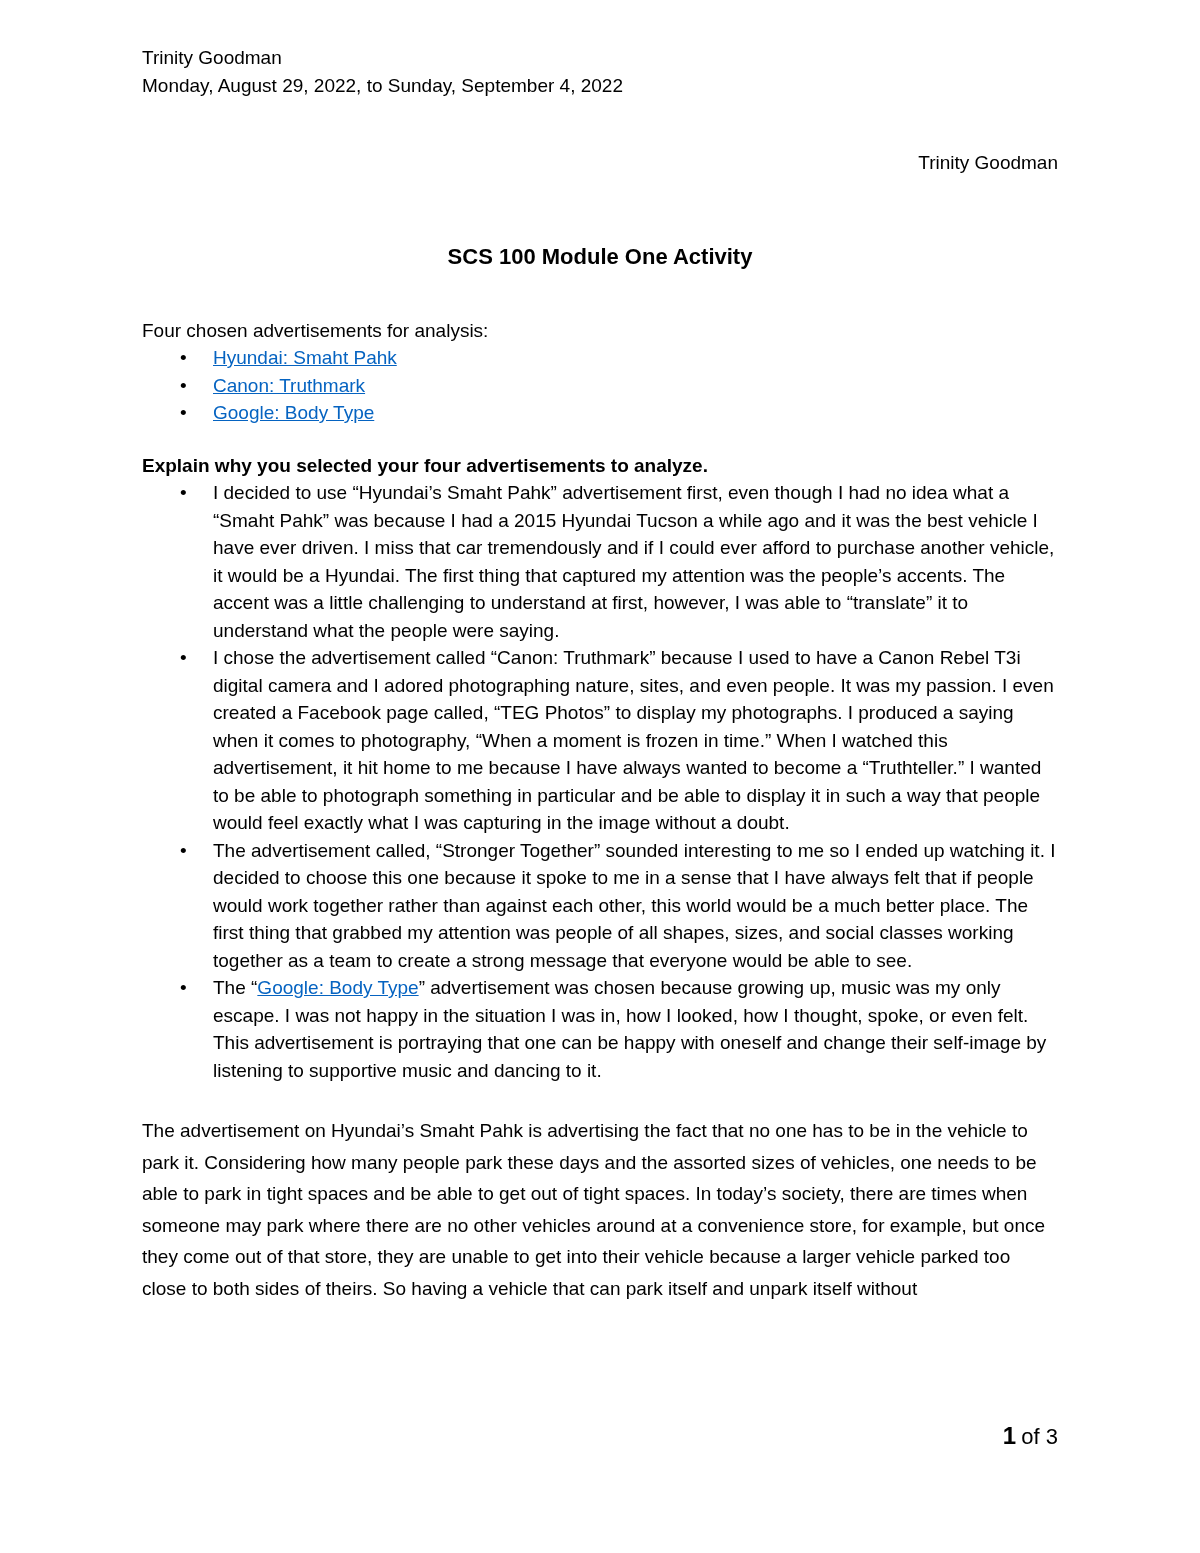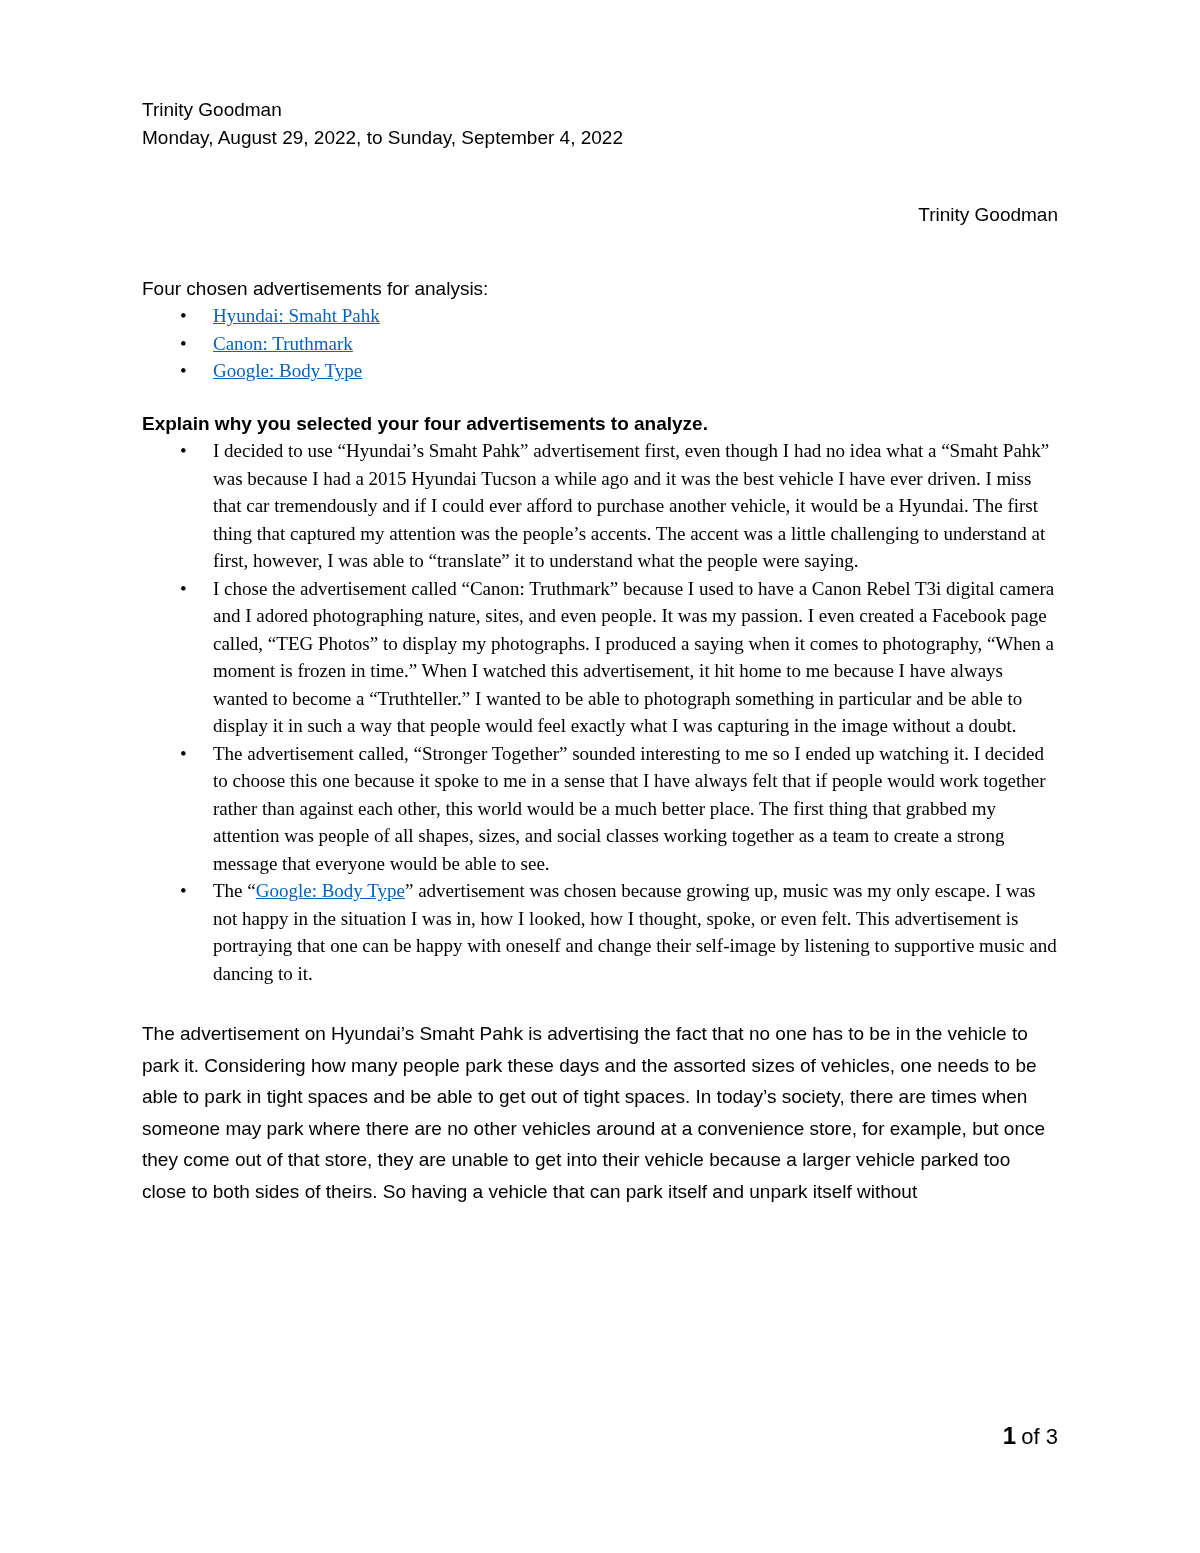--- a/index.html
+++ b/index.html
@@ -5,35 +5,35 @@
   * { margin: 0; padding: 0; box-sizing: border-box; }
   html, body { background: #ffffff; }
   .page {
     position: relative;
     width: 1200px;
     height: 1553px;
     margin: 0 auto;
     background: #ffffff;
     font-family: "Liberation Sans", sans-serif;
     color: #000000;
-    padding: 96px 142px 0 142px;
+    padding: 44px 142px 0 142px;
     overflow: hidden;
   }
   .doc-text { font-size: 19px; line-height: 27.5px; }
   .author-block { text-align: left; }
   .byline-block { text-align: right; margin-top: 50px; }
   .page-title {
     margin-top: 66px;
     text-align: center;
     font-size: 22px;
     font-weight: bold;
     line-height: 28px;
   }
   .ads-intro { margin-top: 46px; }
-  ul.doc-list { list-style: none; margin: 0; padding: 0 0 0 71px; font-family: Liberation Serif, serif; }
+  ul.doc-list { list-style: none; margin: 0; padding: 0 0 0 71px; }
   ul.doc-list > li { position: relative; }
   ul.doc-list > li::before {
     content: "\2022";
     position: absolute;
     left: -33px;
     top: 0;
     font-size: 19px;
   }
   a.doc-link, .inline-link {
     color: #0563C1;
@@ -60,20 +60,21 @@
 
   <div class="author-block doc-text">
     <div>Trinity Goodman</div>
     <div>Monday, August 29, 2022, to Sunday, September 4, 2022</div>
   </div>
 
   <div class="byline-block doc-text">
     <div>Trinity Goodman</div>
   </div>
 
+  <h1 class="page-title">SCS 100 Module One Activity</h1>
 
   <p class="ads-intro doc-text">Four chosen advertisements for analysis:</p>
 
   <ul class="doc-list doc-text">
     <li>
       <a class="doc-link">Hyundai: Smaht Pahk</a>
     </li>
     <li>
       <a class="doc-link">Canon: Truthmark</a>
     </li>

